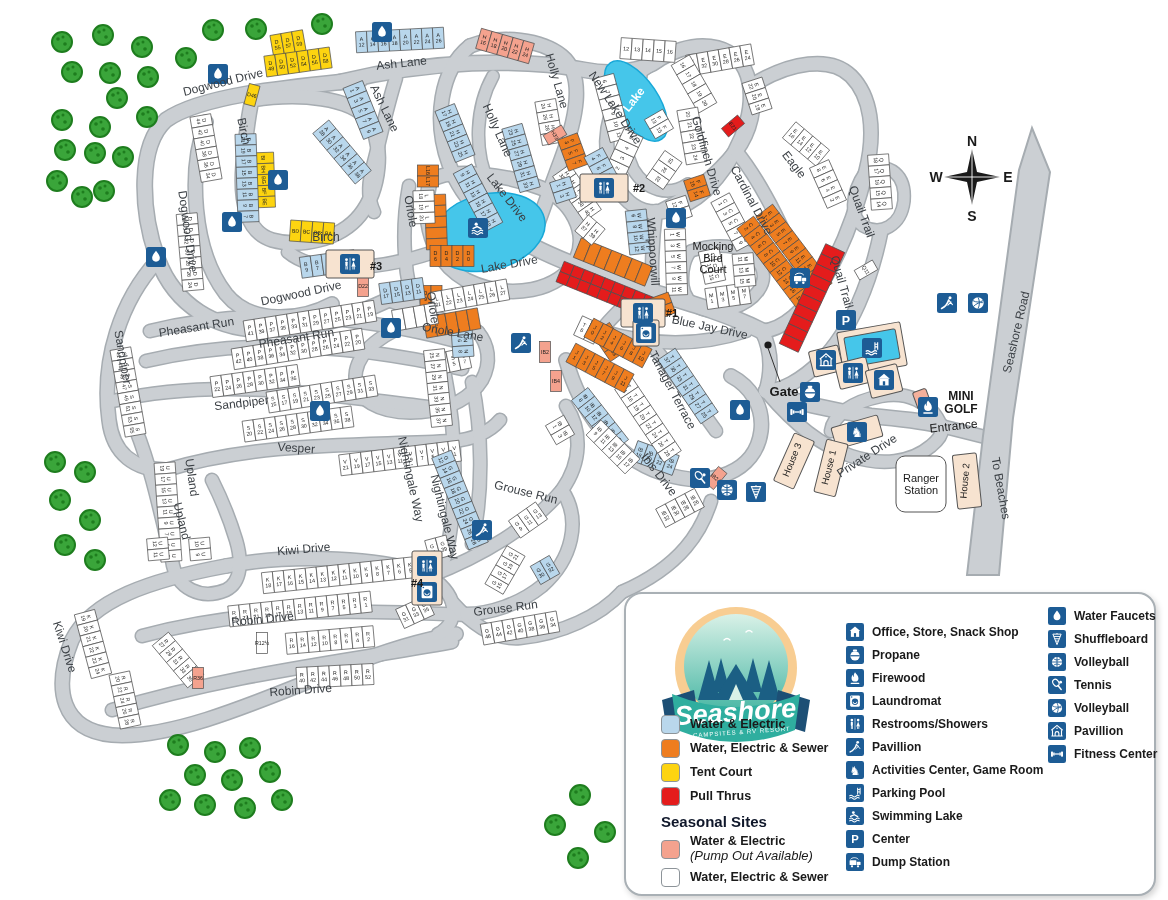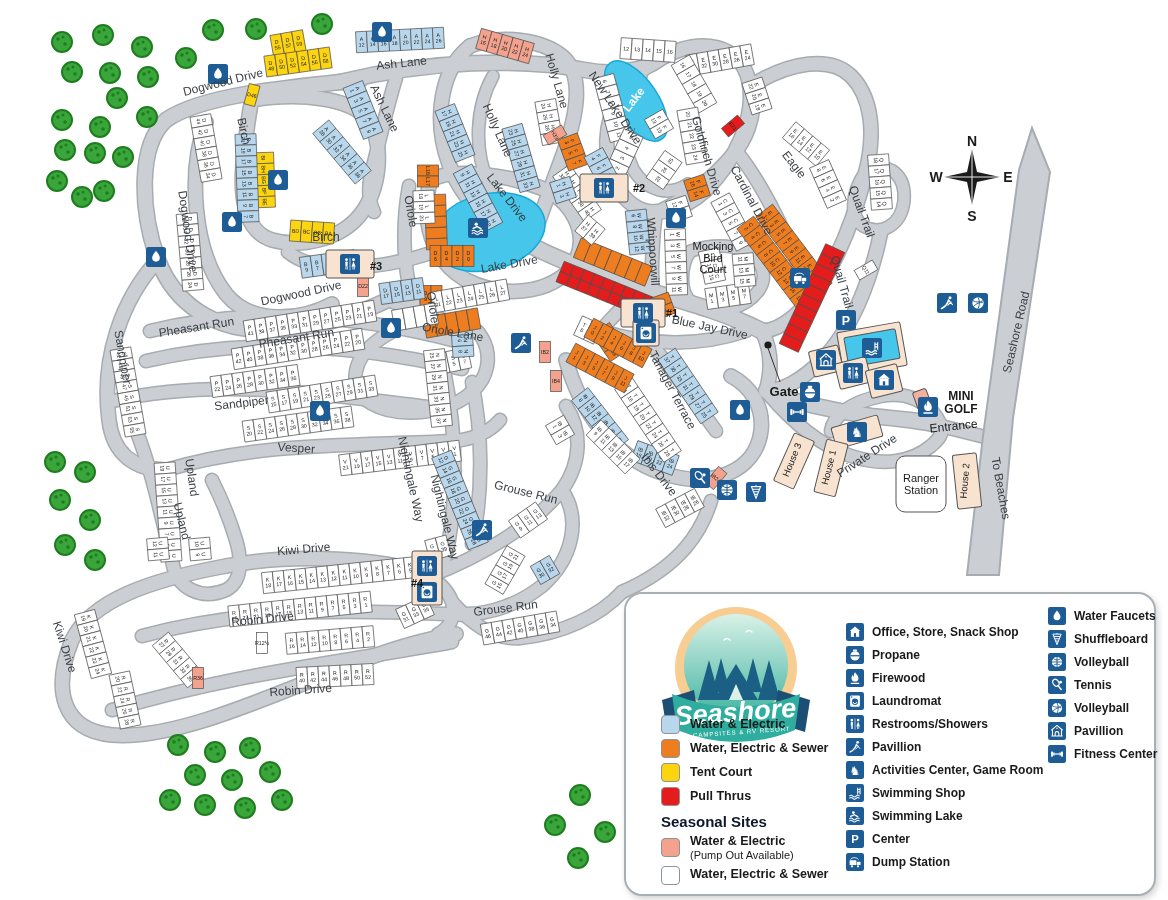--- a/index.html
+++ b/index.html
@@ -12,21 +12,21 @@
   text{font-family:"Liberation Sans",sans-serif;}
   .icbg{fill:#1d5c95;}
   
   #legend{position:absolute;left:624px;top:592px;width:528px;height:300px;background:#fff;
           border:2px solid #a9b0b5;border-radius:18px;box-shadow:2px 3px 6px rgba(0,0,0,.18);}
   #logo{position:absolute;left:28px;top:10px;width:164px;height:152px;}
   #site-types{position:absolute;left:35px;top:116px;width:186px;}
   .strow{display:flex;align-items:center;margin:5px 0;}
   .swatch{width:17px;height:17px;border-radius:4px;border:1px solid #8d9499;margin-right:10px;flex:0 0 17px;}
   .stlab{font-size:12.5px;font-weight:700;color:#1a1a1a;line-height:1.1;}
-  .stsub{font-size:11px;font-weight:400;color:#1a1a1a;}
+  .stsub{font-size:13px;font-weight:400;color:#1a1a1a;font-style:italic;}
   .sthead{font-size:15px;font-weight:700;color:#0f172a;margin:7px 0 2px 0;}
   #amen1{position:absolute;left:212px;top:24px;width:206px;}
   #amen2{position:absolute;left:414px;top:8px;width:112px;}
   .amrow{display:flex;align-items:center;margin:4px 8px;height:19px;}
   .lic{width:18px;height:18px;margin-right:8px;flex:0 0 18px;}
   .amlab{font-size:12px;font-weight:700;color:#1a1a1a;white-space:nowrap;}
 </style>
 </head>
 <body>
 
@@ -1928,21 +1928,21 @@
         <div class="amrow">
           <svg viewBox="0 0 24 24" class="lic">
             <use href="#sym-activities"></use>
           </svg>
           <span class="amlab">Activities Center, Game Room</span>
         </div>
         <div class="amrow">
           <svg viewBox="0 0 24 24" class="lic">
             <use href="#sym-pool"></use>
           </svg>
-          <span class="amlab">Swimming Shop</span>
+          <span class="amlab">Parking Pool</span>
         </div>
         <div class="amrow">
           <svg viewBox="0 0 24 24" class="lic">
             <use href="#sym-swimlake"></use>
           </svg>
           <span class="amlab">Swimming Lake</span>
         </div>
         <div class="amrow">
           <svg viewBox="0 0 24 24" class="lic">
             <use href="#sym-parking"></use>

